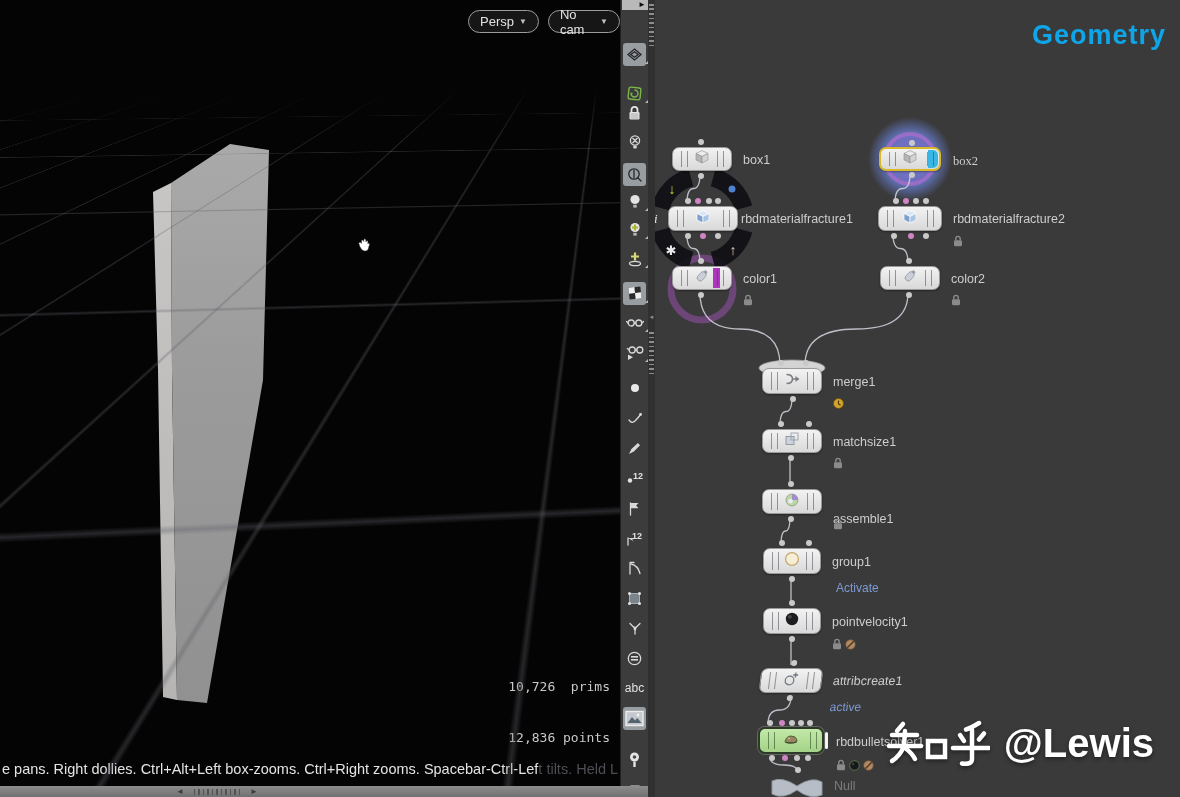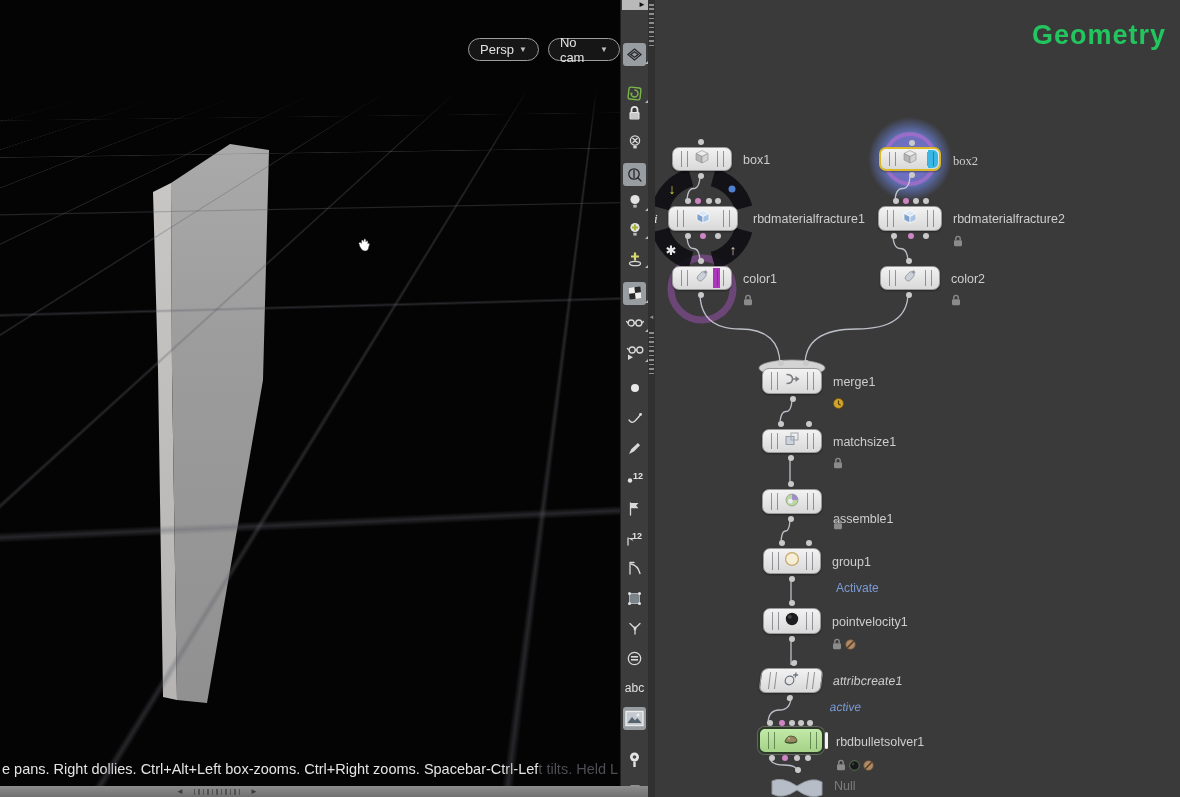--- a/index.html
+++ b/index.html
@@ -14,21 +14,21 @@
           repeating-linear-gradient(90deg, rgba(95,95,105,.38) 0 1px, transparent 1px 68px);
         transform-origin:50% 0;
         transform:perspective(430px) rotateX(72deg) rotateZ(-2deg) translateX(-40px);
         -webkit-mask-image:linear-gradient(to bottom,transparent 0,#000 130px);
         mask-image:linear-gradient(to bottom,transparent 0,#000 130px);}
   .wall-face{position:absolute;inset:0;}
   #wall-end{background:linear-gradient(to bottom,#cdccca,#b3b2b0);
     clip-path:polygon(153px 192px,171px 183px,172px 370px,177px 700px,163px 697px,158px 370px);}
   #wall-front{background:linear-gradient(to bottom,#b3b3b3,#9c9c9c 45%,#8e8e8e);
     clip-path:polygon(171px 183px,230px 144px,269px 150px,263px 380px,207px 703px,177px 700px,172px 370px);}
-  #pills{position:absolute;left:468px;top:10px;display:flex;gap:9px;margin-top:28px;}
+  #pills{position:absolute;left:468px;top:10px;display:flex;gap:9px;}
   .pill{height:21px;display:flex;align-items:center;padding:0 11px;border:1px solid #9d9d9d;
         border-radius:12px;background:#161616;color:#e2e2e2;font-size:13px;cursor:default;}
   .pill .caret{font-size:8px;color:#c0c0c0;margin-left:5px;}
   #help{position:absolute;left:2px;bottom:8px;color:#e4e4e4;font-size:14.5px;line-height:18px;white-space:nowrap;}
   #help .dim{color:#4e4e55;}
   #counts{position:absolute;right:10px;bottom:6px;text-align:right;color:#c9c9c9;
           font-family:"DejaVu Sans Mono",monospace;font-size:13px;line-height:17px;white-space:pre;}
   #hand{position:absolute;left:356px;top:237px;}
 
   
@@ -49,21 +49,21 @@
          background:repeating-linear-gradient(0deg,#8d8d8d 0 1.5px,transparent 1.5px 4.5px);}
   .varrow{position:absolute;left:0;width:7px;text-align:center;color:#8d8d8d;font-size:6px;}
   #hsplit{position:absolute;left:0;top:786px;width:648px;height:11px;
           background:linear-gradient(#8d8d8d,#707070);display:flex;align-items:center;}
   #hsplit .harrow{color:#3c3c3c;font-size:8px;line-height:11px;}
   #hgrip{width:46px;height:6px;margin:0 10px;
          background:repeating-linear-gradient(90deg,#525252 0 1.5px,transparent 1.5px 4.5px);}
 
   
   #network{position:absolute;left:655px;top:0;width:525px;height:797px;background:#3a3a3a;overflow:hidden;}
-  #netTitle{position:absolute;top:20px;right:14px;font-size:27px;font-weight:bold;color:#22c55e;letter-spacing:1px;}
+  #netTitle{position:absolute;top:20px;right:14px;font-size:27px;font-weight:bold;color:#0ea5e9;letter-spacing:1px;}
   #wires{position:absolute;left:0;top:0;}
   .node{position:absolute;background:linear-gradient(#f2f2f2,#d9d9d9);border:1px solid #9a9a9a;
         border-radius:7px;box-sizing:border-box;box-shadow:0 1px 2px rgba(0,0,0,.35);}
   .node.selected{border:2px solid #d8b92a;font-family:Liberation Serif, serif;}
   .node.green{background:linear-gradient(#c2e9a8,#a4d287);border:2px solid #2e3a29;box-shadow:0 0 0 1px rgba(230,240,220,.25);}
   .node.green::after{content:"";position:absolute;right:-6px;top:3px;bottom:3px;width:3px;background:#f4f4f4;border-radius:2px;}
   .node.skew{transform:skewX(-7deg);}
   .tick{position:absolute;top:3px;bottom:3px;width:1px;background:rgba(60,60,72,.5);}
   .green .tick{background:rgba(40,70,32,.55);}
   .nicon{position:absolute;left:50%;top:50%;transform:translate(-50%,-50%);}
@@ -104,20 +104,24 @@
     </div>
 
     <svg id="hand" width="17" height="17" viewBox="0 0 17 17">
       <path d="M3.5 8 q-1.5-2 0-2.6 q1-.3 1.8 1 L5.5 5 q-.3-1.7 .8-1.9 q1-.2 1.3 1.4 l.3-1.6 q.3-1.2 1.2-1 q.9.2 .8 1.5 l0 1.5 q.5-1.5 1.4-1.2 q.9.3 .6 1.7 l-.1 1.3 q.6-.8 1.3-.4 q.8.5 .3 1.8 q-.8 2.2-1 3.4 q-.3 1.8-2 2.3 q-2.2.6-3.8-.5 q-1.3-1-3.1-4.3z" fill="#ffffff" stroke="#333" stroke-width=".5"></path>
     </svg>
 
     <div id="help">
       <div><span>e pans. Right dollies. Ctrl+Alt+Left box-zooms. Ctrl+Right zooms. Spacebar-Ctrl-Lef</span><span class="dim">t tilts. Held L for</span></div>
     </div>
 
+    <div id="counts">
+      <div>10,726  prims</div>
+      <div>12,836 points</div>
+    </div>
   </div>
 
   <div id="toolbar">
     <div id="tstrip">
         <span>►</span>
       </div>
   <div class="tbtn active flyout" style="top: 42.5px;">
         <svg width="17" height="17" viewBox="0 0 17 17">
           <polygon points="8.5,3 15,8.5 8.5,14 2,8.5" stroke="#26262a" fill="none" stroke-width="1.3" stroke-linecap="round"></polygon>
           <polygon points="8.5,5.8 12.2,8.5 8.5,11.2 4.8,8.5" stroke="#26262a" fill="none" stroke-width="1.3" stroke-linecap="round"></polygon>
@@ -370,21 +374,21 @@
               <polygon points="2,4.5 8,7.5 8,14 2,11" fill="#7da0cd" stroke="#fff" stroke-width=".7"></polygon>
               <polygon points="14,4.5 8,7.5 8,14 14,11" fill="#a8c4e4" stroke="#fff" stroke-width=".7"></polygon>
             </svg></span>
           <div class="dot " style="left:16px;top:-9px"></div>
           <div class="dot p" style="left:26px;top:-9px"></div>
           <div class="dot " style="left:37px;top:-9px"></div>
           <div class="dot " style="left:46px;top:-9px"></div>
           <div class="dot " style="left:16px;bottom:-9px"></div>
           <div class="dot p" style="left:31px;bottom:-9px"></div>
           <div class="dot " style="left:46px;bottom:-9px"></div>
-          <span class="nlabel " style="left:84px;top:5px">rbdmaterialfracture1</span>
+          <span class="nlabel " style="left:72px;top:5px">rbdmaterialfracture1</span>
         </div>
         <div class="node" style="left: 223px; top: 206px; width: 64px; height: 25px;">
           <div class="tick" style="left:8px"></div>
           <div class="tick" style="left:14px"></div>
           <div class="tick" style="left:48px"></div>
           <div class="tick" style="left:54px"></div>
           <span class="nicon"><svg width="16" height="16" viewBox="0 0 16 16">
               <polygon points="8,1.5 14,4.5 8,7.5 2,4.5" fill="#d9e6f4" stroke="#fff" stroke-width=".7"></polygon>
               <polygon points="2,4.5 8,7.5 8,14 2,11" fill="#7da0cd" stroke="#fff" stroke-width=".7"></polygon>
               <polygon points="14,4.5 8,7.5 8,14 14,11" fill="#a8c4e4" stroke="#fff" stroke-width=".7"></polygon>
@@ -591,15 +595,36 @@
               <circle cx="5.5" cy="5.5" r="4.8" fill="#b08a66" stroke="#6e5238" stroke-width=".8"></circle>
               <path d="M2.3 8.7 L8.7 2.3" stroke="#4e3620" stroke-width="1.4"></path>
             </svg>
           </span>
         </div>
         <div class="nullbody" style="left: 115px; top: 776px; position: absolute;"><svg width="54" height="24" viewBox="0 0 54 24">
             <path d="M2 5 Q12 0 27 10 Q42 0 52 6 L52 19 Q40 24 27 14 Q13 24 2 18 Z" fill="#b6bdc7" stroke="#8f969e" stroke-width="1"></path>
           </svg><div class="dot " style="left:25px;top:-9px"></div><span class="nlabel dim" style="left:64px;top:2.5px">Null</span></div>
       </div>
 
+    <div id="watermark">
+      <svg width="104" height="46" viewBox="0 0 208 92">
+        <g stroke="#fff" stroke-width="9" stroke-linecap="round" fill="none">
+
+          <path d="M34 8 L22 22"></path>
+          <path d="M12 30 H62"></path>
+          <path d="M6 52 H70"></path>
+          <path d="M38 22 L36 52"></path>
+          <path d="M36 52 Q28 72 12 82"></path>
+          <path d="M38 56 Q52 66 58 78"></path>
+          <path d="M84 42 H118 V74 H84 Z"></path>
+
+          <path d="M186 6 Q170 16 160 19"></path>
+          <path d="M148 30 L156 42"></path>
+          <path d="M196 27 L186 39"></path>
+          <path d="M134 56 H206"></path>
+          <path d="M172 20 V78 Q172 90 152 87"></path>
+        </g>
+      </svg>
+      <span class="at">@Lewis</span>
+    </div>
   </div>
 
 </div>
 
 </body></html>

